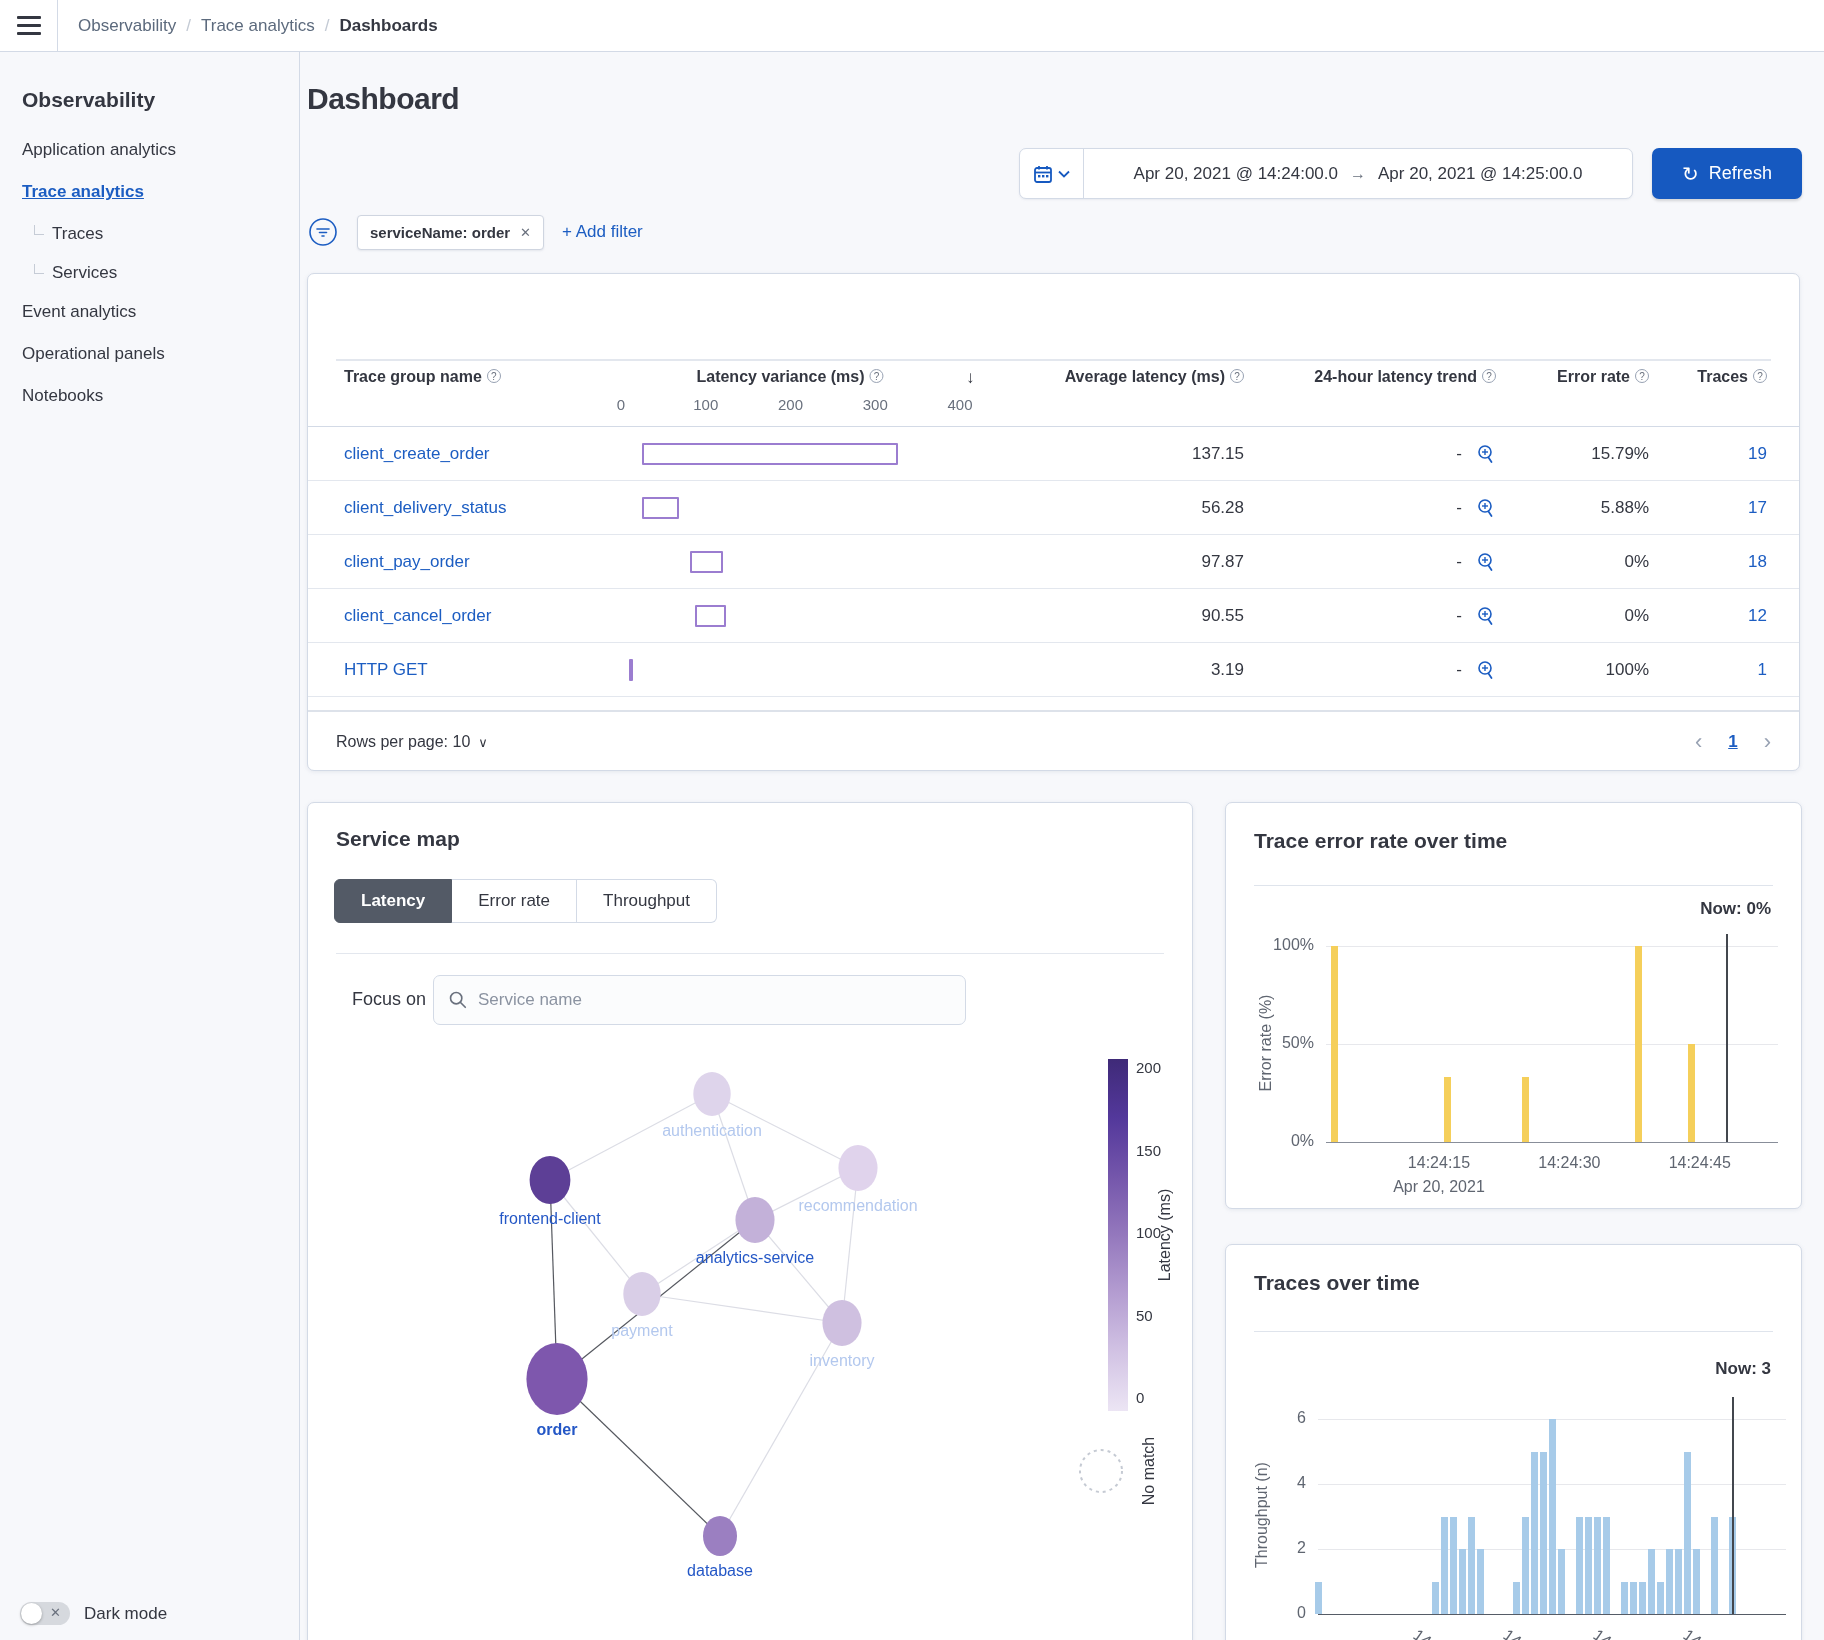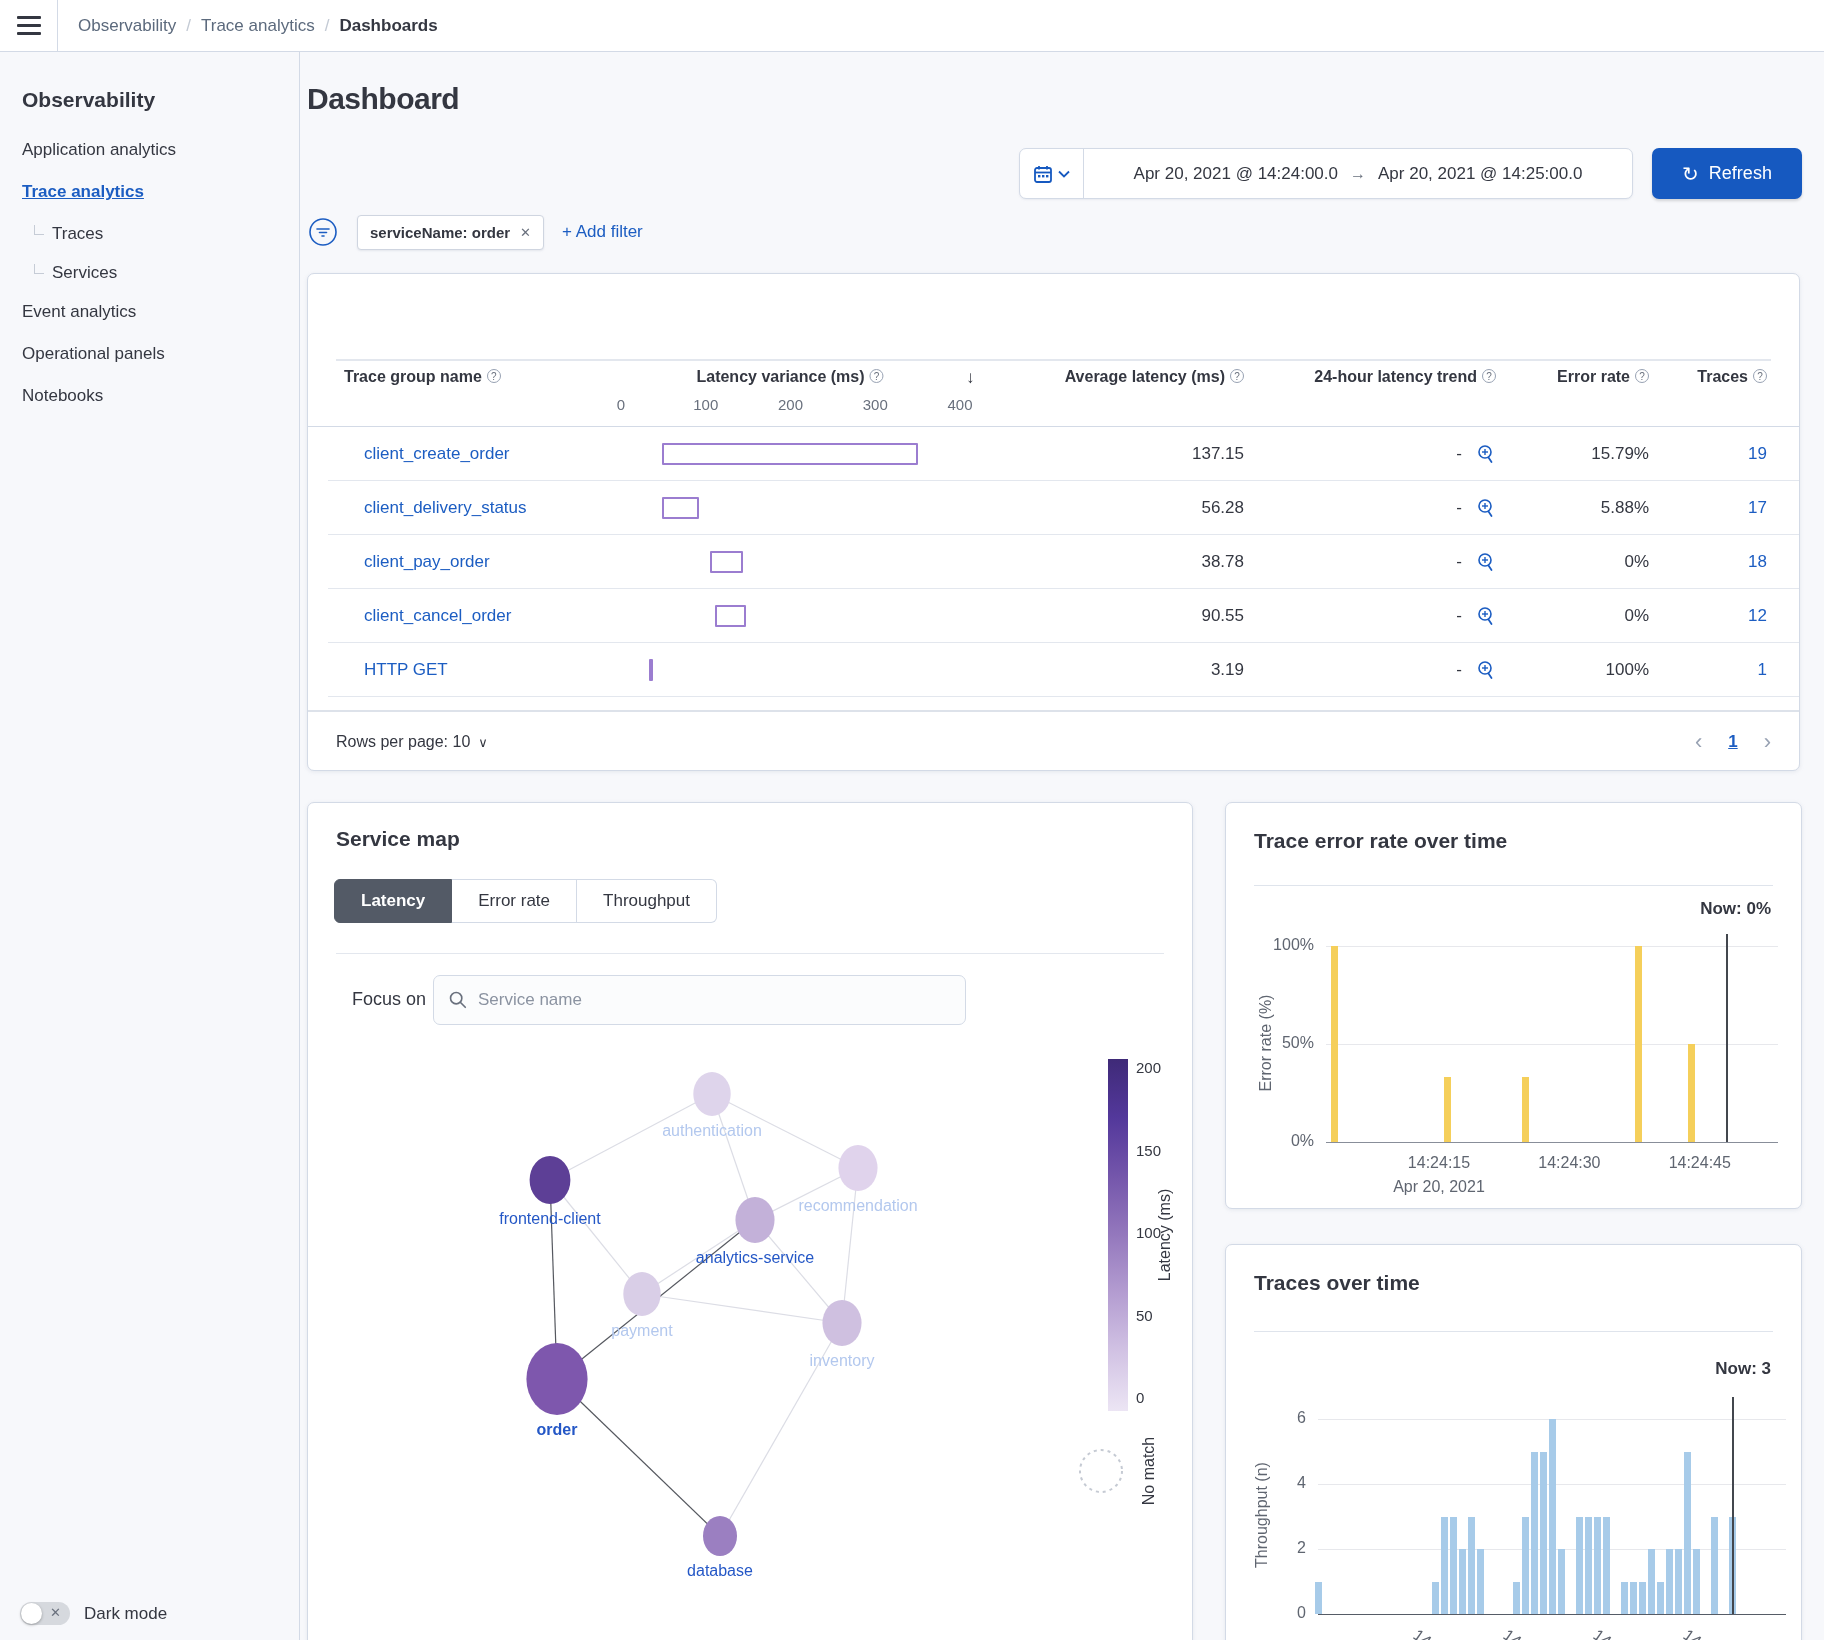--- a/index.html
+++ b/index.html
@@ -65,21 +65,21 @@
   .help { display:inline-block; width:14px; height:14px; border:1px solid #98a2b3; border-radius:50%; color:#69707d; font-size:10px; font-weight:400; line-height:13px; text-align:center; margin-left:5px; vertical-align:2px; }
   .th-name { left:36px; }
   .th-var { left:482px; transform:translateX(-50%); }
   .sort-arrow { position:absolute; left:658px; top:6px; font-size:17px; color:#343741; cursor:pointer; }
   .th-avg { right:555px; }
   .th-trend { right:303px; }
   .th-err { right:150px; }
   .th-traces { right:32px; }
   .scale-ticks { position:absolute; left:313px; width:339px; top:34px; height:22px; font-size:15px; font-weight:400; color:#69707d; }
   .scale-ticks span { position:absolute; transform:translateX(-50%); }
-  .tbody { position:absolute; left:0; right:0; top:152px; border-top:1px solid #d3dae6;padding-left:20px; }
+  .tbody { position:absolute; left:0; right:0; top:152px; border-top:1px solid #d3dae6; }
   .trow { position:relative; height:54px; border-bottom:1px solid #e3e7ee; font-size:17px; }
   .trow > * { position:absolute; top:50%; transform:translateY(-50%); }
   .c-name { left:36px; color:#1c5dc2; cursor:pointer; text-decoration:none; }
   .c-var { left:313px; width:339px; height:22px; }
   .vbox { position:absolute; top:0; height:22px; border:2px solid #9b7dd0; border-radius:1px; background:transparent; }
   .c-avg { right:555px; }
   .c-trend { right:303px; display:flex; align-items:center; gap:14px; }
   .c-err { right:150px; }
   .c-traces { right:32px; color:#1c5dc2; cursor:pointer; text-decoration:none; }
   .tfoot-divider { position:absolute; left:0; right:0; top:436px; height:2px; background:#dde2ea; }
@@ -289,21 +289,21 @@
             </svg>
           </div>
           <div class="c-err">5.88%</div>
           <a class="c-traces">17</a>
         </div>
         <div class="trow">
           <a class="c-name">client_pay_order</a>
           <div class="c-var">
             <div class="vbox" style="left: 20.5%; width: 9.5%;"></div>
           </div>
-          <div class="c-avg">38.78</div>
+          <div class="c-avg">97.87</div>
           <div class="c-trend">
             <span class="trend-dash">-</span>
             <svg width="20" height="20" viewBox="0 0 20 20" style="cursor:pointer">
               <circle cx="9" cy="8" r="6" fill="none" stroke="#1c5dc2" stroke-width="1.6"></circle>
               <line x1="6" y1="8" x2="12" y2="8" stroke="#1c5dc2" stroke-width="1.4"></line>
               <line x1="9" y1="5" x2="9" y2="11" stroke="#1c5dc2" stroke-width="1.4"></line>
               <line x1="12.5" y1="13.5" x2="15.5" y2="18" stroke="#1c5dc2" stroke-width="1.8" stroke-linecap="round"></line>
             </svg>
           </div>
           <div class="c-err">0%</div>

